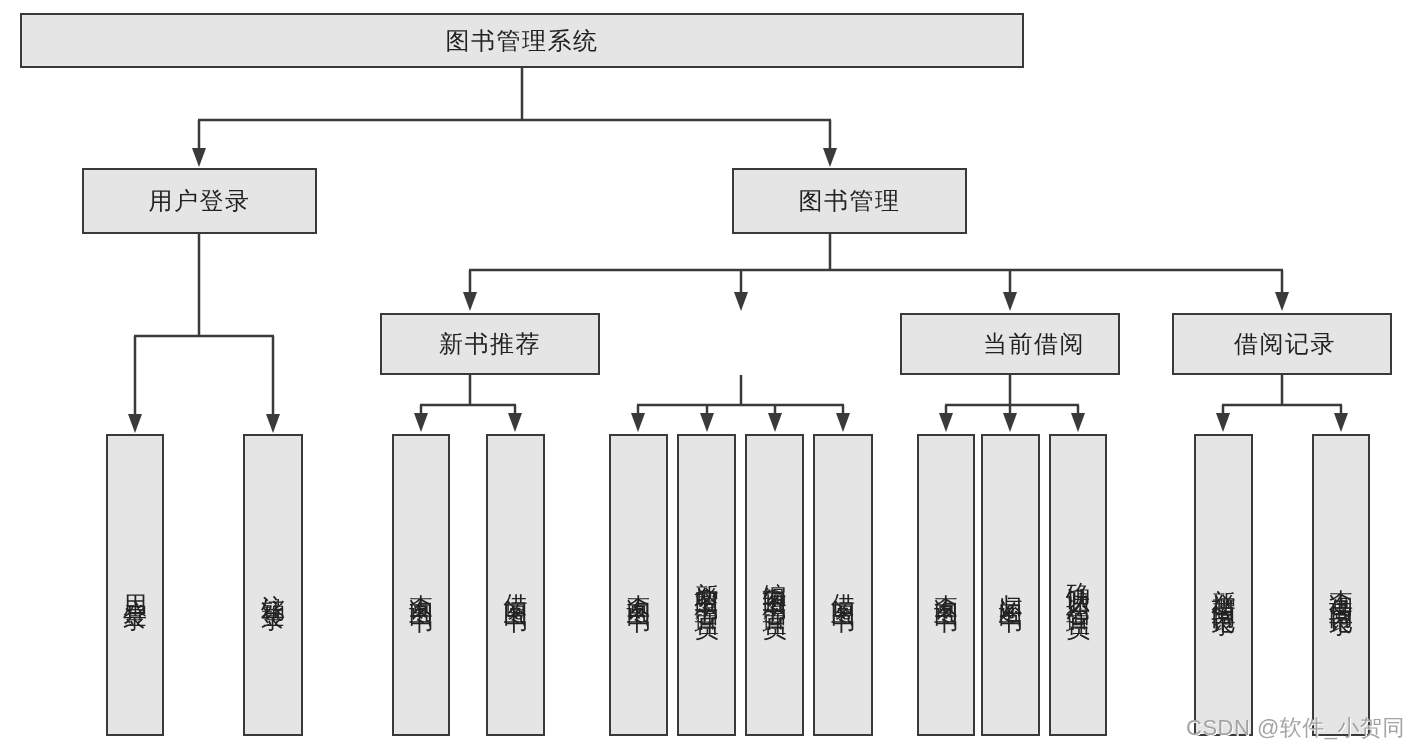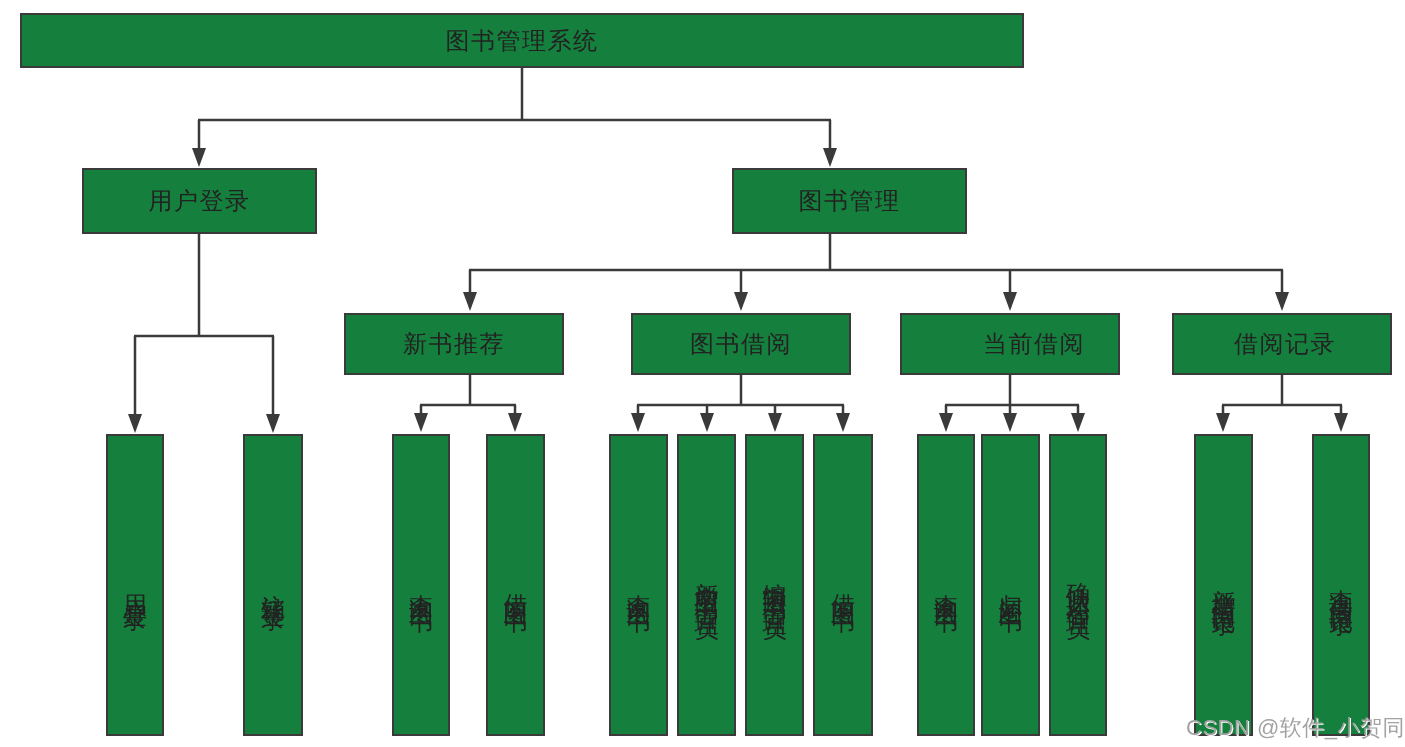--- a/index.html
+++ b/index.html
@@ -8,21 +8,21 @@
     position:relative;
     background:#ffffff;
     font-family:"Liberation Sans","DejaVu Sans",sans-serif;
     overflow:hidden;
     color:#222222;
   }
   .canvas { position:absolute; inset:0; width:1405px; height:747px; }
   svg.connectors { position:absolute; left:0; top:0; color:var(--line,#3a3a3a); }
   .node {
     position:absolute;
-    background:#15803d;
+    background:#e5e5e5;
     border:2.5px solid var(--line,#3a3a3a);
     display:flex;
     align-items:center;
     justify-content:center;
     color:var(--text,#222222);
     z-index:2;
   }
   .h-node span { font-size:24px; letter-spacing:1.5px; white-space:nowrap; }
   .root { left:20px;  top:13px;  width:1004px; height:55px; }
   .lvl2 { top:168px; width:235px; height:66px; }
@@ -88,25 +88,22 @@
     <span>图书管理系统</span>
   </div>
 
   <div class="node h-node lvl2" style="left:82px;">
     <span>用户登录</span>
   </div>
   <div class="node h-node lvl2" style="left:732px;">
     <span>图书管理</span>
   </div>
 
-  <div class="node h-node lvl3" style="left:344px;">
+  <div class="node h-node lvl3" style="left:380px;">
     <span>新书推荐</span>
-  </div>
-  <div class="node h-node lvl3" style="left:631px;">
-    <span>图书借阅</span>
   </div>
   <div class="node h-node lvl3" style="left:900px;padding-left:48px;">
     <span>当前借阅</span>
   </div>
   <div class="node h-node lvl3" style="left:1172px;padding-left:6px;">
     <span>借阅记录</span>
   </div>
 
   <div class="node leaf" style="left:106px;width:58px;">
     <span>用户登录</span>

